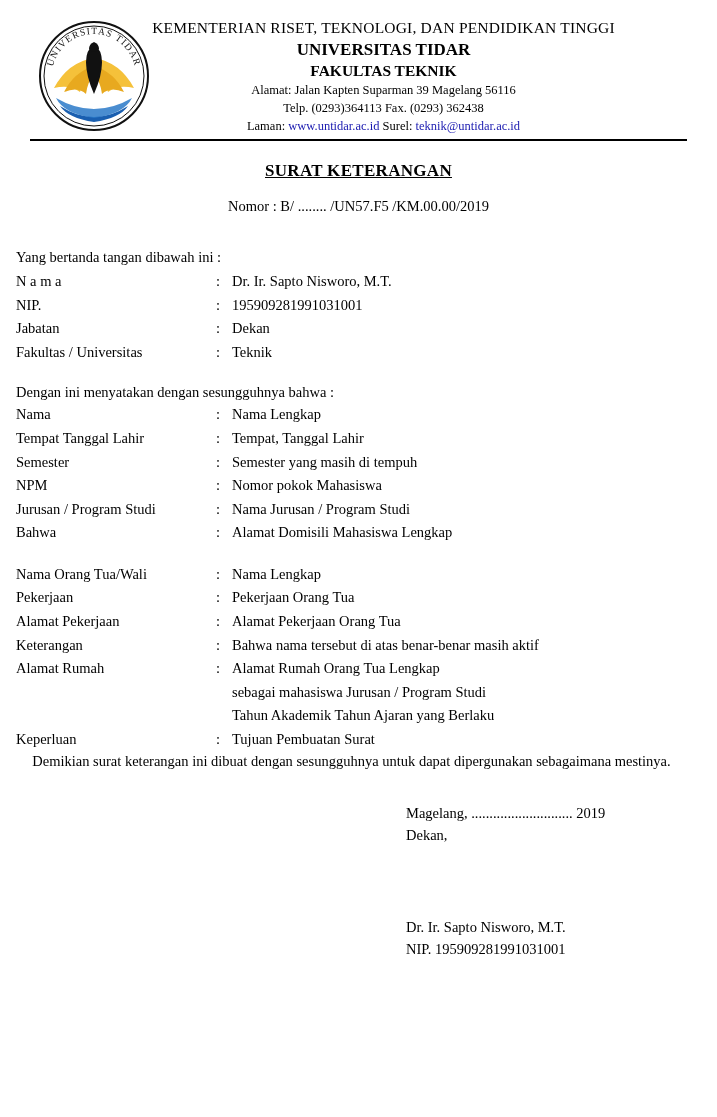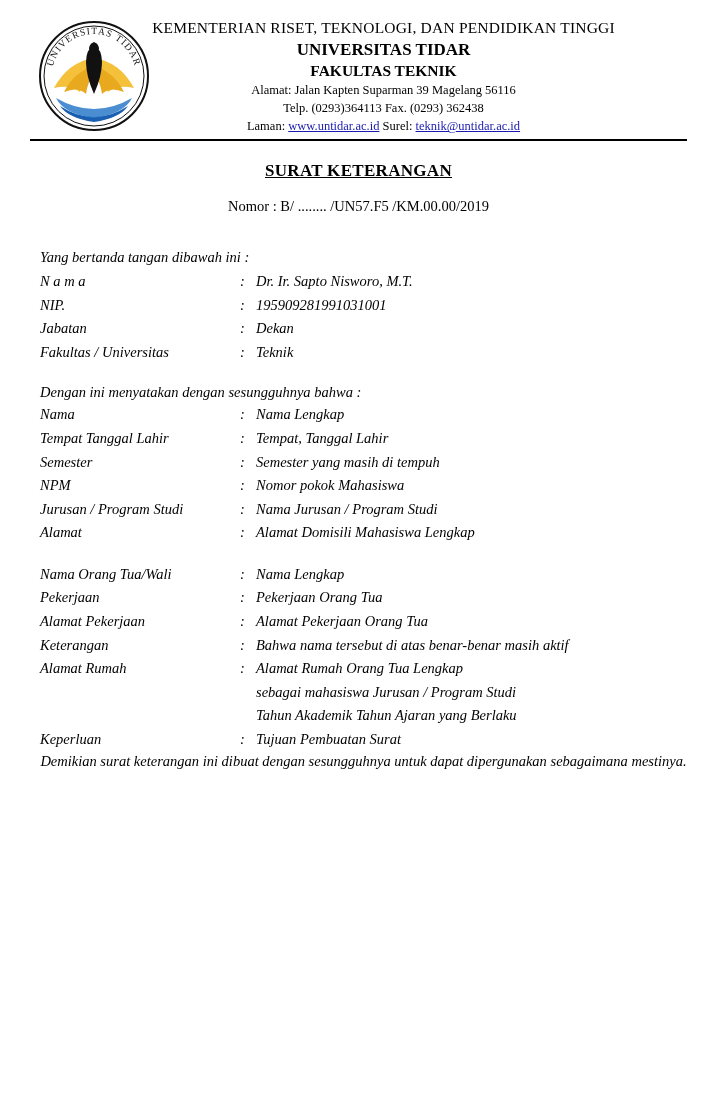--- a/index.html
+++ b/index.html
@@ -55,21 +55,20 @@
     font-size: 15.5px;
     font-weight: bold;
     line-height: 1.3;
   }
   .line4, .line5, .line6 {
     font-size: 12.5px;
     line-height: 1.45;
   }
   .link {
     color: #1a1ab0;
-    text-decoration: underline;
   }
   .hr-thick {
     border: none;
     border-top: 2.5px solid #000;
     margin: 3px 30px 0 30px;
   }
 
   
   .title-block {
     text-align: center;
@@ -81,25 +80,24 @@
     text-decoration: underline;
     letter-spacing: 0.3px;
   }
   .doc-number {
     font-size: 14.5px;
     margin-top: 17px;
   }
 
   
   .body-wrap {
-    padding: 0 28px 0 40px;
+    padding: 0 28px 0 16px;
     box-sizing: border-box;
     font-size: 14.5px;
     line-height: 1.45;
-    font-style: italic;
   }
   .intro {
     margin-top: 32px;
     margin-bottom: 2px;
   }
   table.fields {
     border-collapse: collapse;
     width: 100%;
   }
   table.fields td {
@@ -234,21 +232,21 @@
         <td class="k">NPM</td>
         <td class="s">:</td>
         <td class="v">Nomor pokok Mahasiswa</td>
       </tr>
       <tr>
         <td class="k">Jurusan / Program Studi</td>
         <td class="s">:</td>
         <td class="v">Nama Jurusan / Program Studi</td>
       </tr>
       <tr>
-        <td class="k">Alamat</td>
+        <td class="k">Bahwa</td>
         <td class="s">:</td>
         <td class="v">Alamat Domisili Mahasiswa Lengkap</td>
       </tr>
     </tbody>
       </table>
 
     <div class="spacer-md"></div>
 
     <table class="fields">
       <tbody>
@@ -290,15 +288,22 @@
       <tr>
         <td class="k">Keperluan</td>
         <td class="s">:</td>
         <td class="v">Tujuan Pembuatan Surat</td>
       </tr>
     </tbody>
       </table>
 
     <div class="para">Demikian surat keterangan ini dibuat dengan sesungguhnya untuk dapat dipergunakan sebagaimana mestinya.</div>
 
+    <div class="sign-block">
+      <div>Magelang, ............................ 2019</div>
+      <div>Dekan,</div>
+      <div class="sign-gap"></div>
+      <div class="sign-name">Dr. Ir. Sapto Nisworo, M.T.</div>
+      <div class="sign-name">NIP. 195909281991031001</div>
+    </div>
 
   </div>
 </div>
 
 </body></html>

